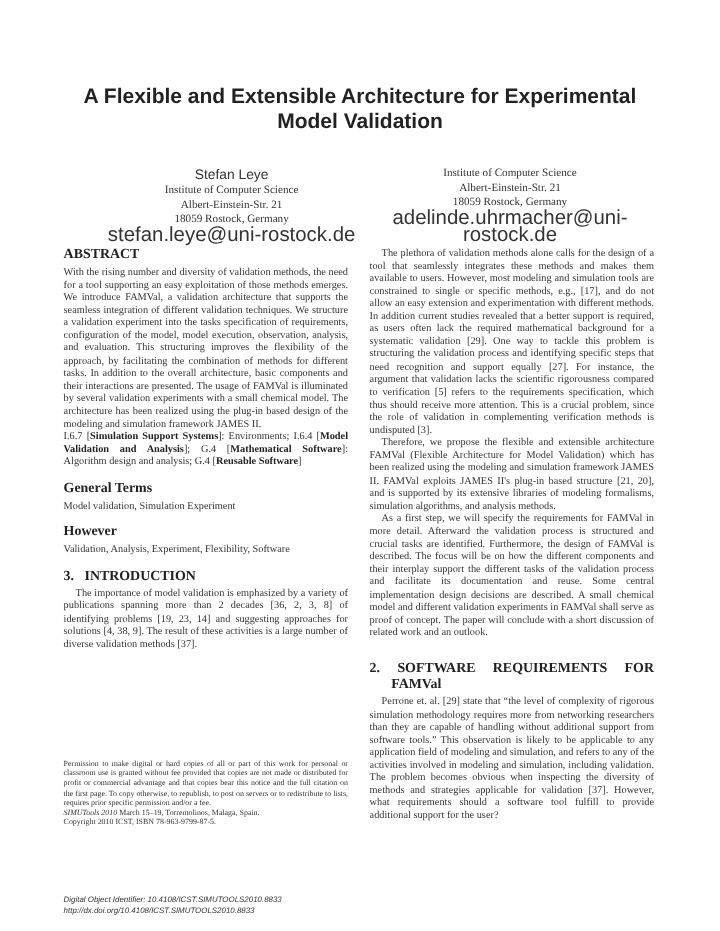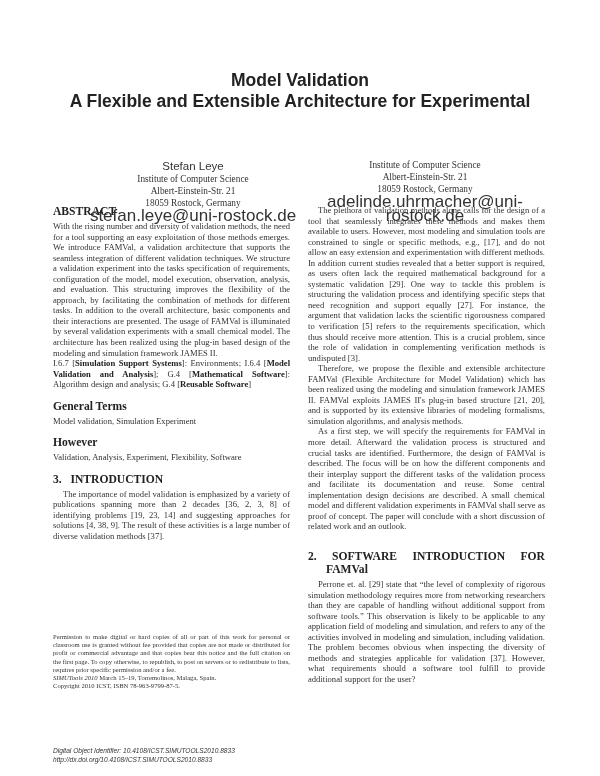--- a/index.html
+++ b/index.html
@@ -1,19 +1,19 @@
 <!DOCTYPE html>
 <html><head>
 <meta charset="utf-8">
 <style>
   html, body { margin:0; padding:0; background:#ffffff; }
   body { width:600px; height:776px; position:relative; overflow:hidden; color:#2a2a2a; }
   .title { position:absolute; top:70px; left:0; width:600px; text-align:center;
     font-family:"Liberation Sans", sans-serif; font-weight:bold; font-size:17.5px; line-height:21px; color:#222; }
-  .author { position:absolute; top:159px; width:220px; text-align:center;
+  .author { position:absolute; top:139px; width:220px; text-align:center;
     font-family:"Liberation Sans", sans-serif; color:#333; }
   .author .name { font-size:11.5px; line-height:14px; }
   .author .aff { font-size:9.3px; line-height:12px;font-family:Liberation Serif, serif; }
   .author .email { font-size:17px; line-height:14px; }
   .a1 { left:83px; }
   .a2 { left:300px; width:250px; }
   .col { position:absolute; width:237px; font-family:"Liberation Serif", serif; font-size:8.6px; line-height:10.55px; color:#333; text-align:justify; }
   .left { left:53px; top:205px; }
   .right { left:294px; top:205px;margin-left:14px; }
   h2 { font-family:"Liberation Serif", serif; font-weight:bold; font-size:11.6px; margin:0 0 3px 0; color:#222; line-height:13px; }
@@ -22,22 +22,22 @@
   .sec { margin-top:10px; }
   b { color:#222; }
   .perm { position:absolute; left:53px; top:633px; width:237px; font-family:"Liberation Serif", serif; font-size:6.6px; line-height:8.2px; color:#333; text-align:justify; }
   .doi { position:absolute; left:53px; top:746px; font-family:"Liberation Sans", sans-serif; font-style:italic; font-size:6.6px; line-height:9px; color:#333; }
   .h2sec { display:flex; justify-content:space-between; }
 </style>
 </head>
 <body>
 
 <div class="title">
+  <div>A Flexible and Extensible Architecture for Experimental</div>
   <div>Model Validation</div>
-  <div>A Flexible and Extensible Architecture for Experimental</div>
 </div>
 
 <div class="author a1">
   <div class="name">Stefan Leye</div>
   <div class="aff">Institute of Computer Science</div>
   <div class="aff">Albert-Einstein-Str. 21</div>
   <div class="aff">18059 Rostock, Germany</div>
   <div class="email">stefan.leye@uni-rostock.de</div>
 </div>
 
@@ -76,18 +76,18 @@
 </div>
 
 <div class="col right">
   <p class="indent">The plethora of validation methods alone calls for the design of a tool that seamlessly integrates these methods and makes them available to users. However, most modeling and simulation tools are constrained to single or specific methods, e.g., [17], and do not allow an easy extension and experimentation with different methods. In addition current studies revealed that a better support is required, as users often lack the required mathematical background for a systematic validation [29]. One way to tackle this problem is structuring the validation process and identifying specific steps that need recognition and support equally [27]. For instance, the argument that validation lacks the scientific rigorousness compared to verification [5] refers to the requirements specification, which thus should receive more attention. This is a crucial problem, since the role of validation in complementing verification methods is undisputed [3].</p>
   <p class="indent">Therefore, we propose the flexible and extensible architecture FAMVal (Flexible Architecture for Model Validation) which has been realized using the modeling and simulation framework JAMES II. FAMVal exploits JAMES II's plug-in based structure [21, 20], and is supported by its extensive libraries of modeling formalisms, simulation algorithms, and analysis methods.</p>
   <p class="indent">As a first step, we will specify the requirements for FAMVal in more detail. Afterward the validation process is structured and crucial tasks are identified. Furthermore, the design of FAMVal is described. The focus will be on how the different components and their interplay support the different tasks of the validation process and facilitate its documentation and reuse. Some central implementation design decisions are described. A small chemical model and different validation experiments in FAMVal shall serve as proof of concept. The paper will conclude with a short discussion of related work and an outlook.</p>
 
   <h2 class="sec h2sec" style="margin-top:18px;margin-bottom:0;">
     <span>2.</span>
     <span>SOFTWARE</span>
-    <span>INTRODUCTION</span>
+    <span>REQUIREMENTS</span>
     <span>FOR</span>
   </h2>
   <h2 style="padding-left:18px;">FAMVal</h2>
   <p class="indent">Perrone et. al. [29] state that “the level of complexity of rigorous simulation methodology requires more from networking researchers than they are capable of handling without additional support from software tools.” This observation is likely to be applicable to any application field of modeling and simulation, and refers to any of the activities involved in modeling and simulation, including validation. The problem becomes obvious when inspecting the diversity of methods and strategies applicable for validation [37]. However, what requirements should a software tool fulfill to provide additional support for the user?</p>
 </div>
 
 </body></html>

